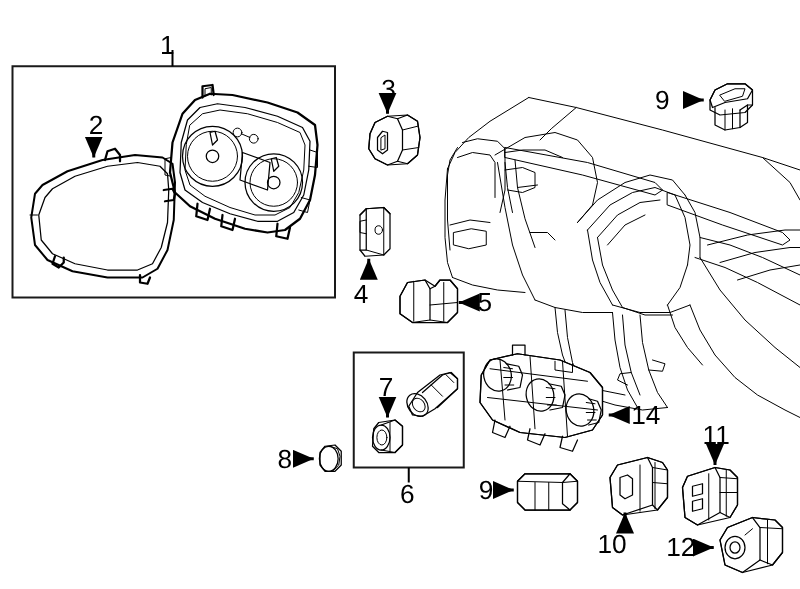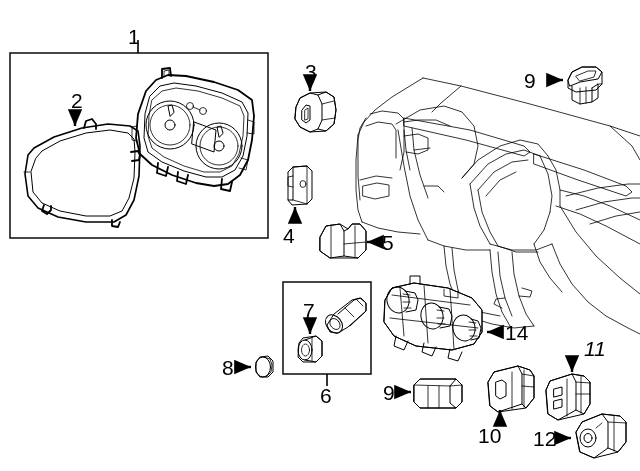--- a/index.html
+++ b/index.html
@@ -375,18 +375,18 @@
   <div class="callout" style="left:128px; top:26px;">1</div>
   <div class="callout" style="left:71px;  top:90px;">2</div>
   <div class="callout" style="left:305px; top:61px;">3</div>
   <div class="callout" style="left:283px; top:225px;">4</div>
   <div class="callout" style="left:382px; top:232px;">5</div>
   <div class="callout" style="left:320px; top:385px;">6</div>
   <div class="callout" style="left:303px; top:300px;">7</div>
   <div class="callout" style="left:222px; top:357px;">8</div>
   <div class="callout" style="left:383px; top:382px;">9</div>
   <div class="callout" style="left:478px; top:425px;">10</div>
-  <div class="callout" style="left:584px; top:338px;font-style:italic;">11</div>
+  <div class="callout" style="left:562px; top:338px;">11</div>
   <div class="callout" style="left:533px; top:428px;">12</div>
   <div class="callout" style="left:524px; top:70px;">9</div>
   <div class="callout" style="left:505px; top:322px;">14</div>
 
 </div>
 
 </body></html>

